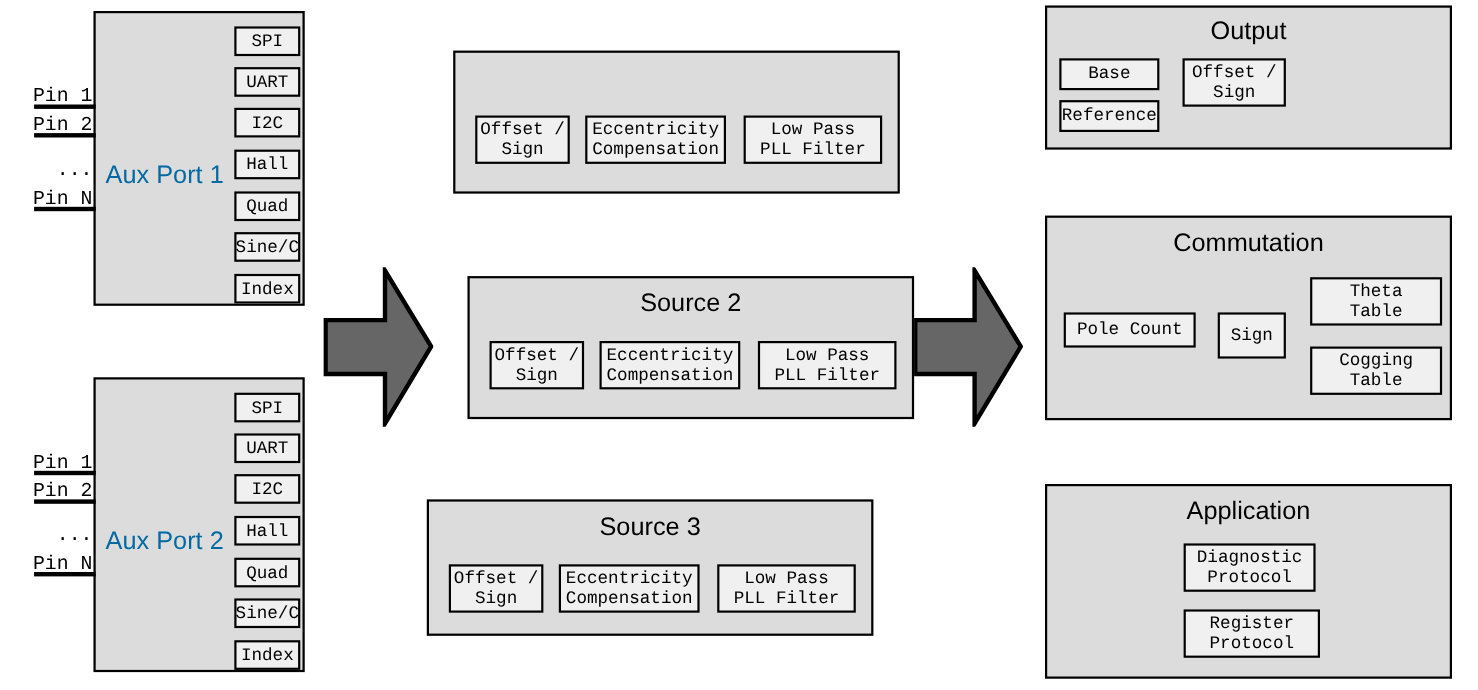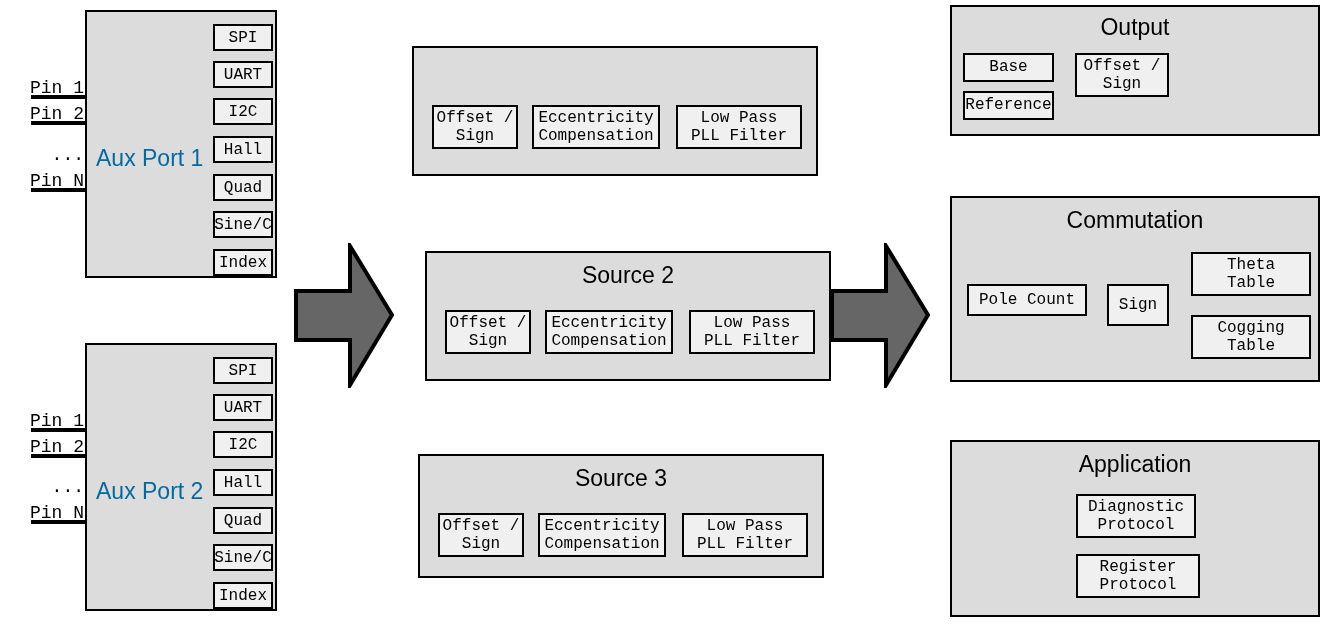--- a/index.html
+++ b/index.html
@@ -168,21 +168,21 @@
   <div class="block" style="left:412px; top:251px; width:406px; height:130px;margin-left:13px;">
     <div class="block-title" style="top:11px;">Source 2</div>
     <div class="chip" style="left:18px; top:57px; width:86px; height:44px;">Offset /
 Sign</div>
     <div class="chip" style="left:118px; top:57px; width:128px; height:44px;">Eccentricity
 Compensation</div>
     <div class="chip" style="left:262px; top:57px; width:126px; height:44px;">Low Pass
 PLL Filter</div>
   </div>
 
-  <div class="block" style="left:418px; top:454px; width:406px; height:124px;padding-left:48px;">
+  <div class="block" style="left:388px; top:454px; width:406px; height:124px;padding-left:48px;">
     <div class="block-title" style="top:11px;">Source 3</div>
     <div class="chip" style="left:18px; top:57px; width:86px; height:44px;">Offset /
 Sign</div>
     <div class="chip" style="left:118px; top:57px; width:128px; height:44px;">Eccentricity
 Compensation</div>
     <div class="chip" style="left:262px; top:57px; width:126px; height:44px;">Low Pass
 PLL Filter</div>
   </div>
 
   <div class="block" style="left:950px; top:5px; width:370px; height:131px;">

